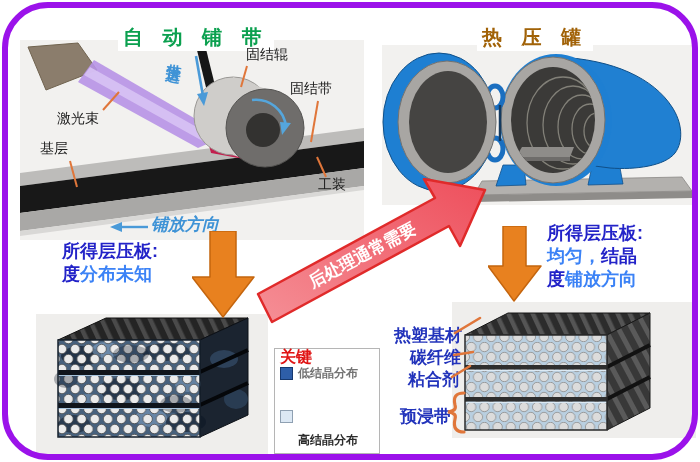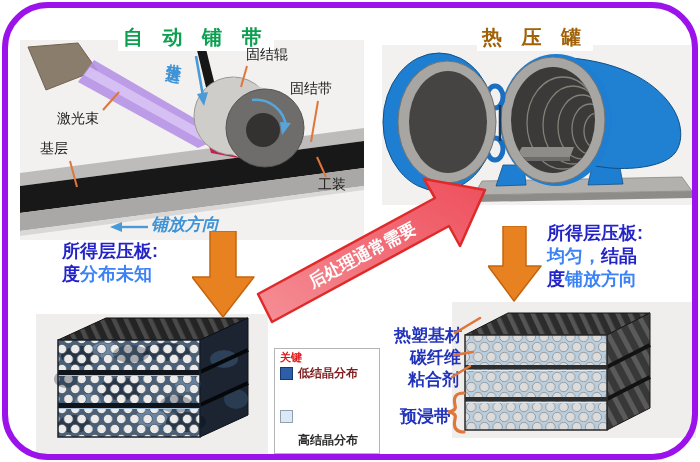--- a/index.html
+++ b/index.html
@@ -9,24 +9,24 @@
   .atl-title{color:#0ba04f;}
   .ac-title{color:#a16207;}
   .lbl{position:absolute;font-size:14px;font-weight:400;color:#1b1b1b;z-index:7;white-space:nowrap;}
   .blue-note{position:absolute;color:#3f93d6;font-weight:bold;z-index:7;white-space:nowrap;}
   .feed{writing-mode:vertical-rl;text-orientation:upright;font-size:15px;transform:rotate(8deg);letter-spacing:2px;}
   .dir{font-size:17px;font-style:italic;}
   .result{position:absolute;font-size:18px;font-weight:bold;line-height:23px;z-index:8;white-space:nowrap;}
   .result .b{color:#2323c8;}
   .result .r{color:#3b82f6;}
   .legend{position:absolute;left:274px;top:348px;width:94px;background:#fff;border:1px solid #b5b5b5;padding:2px 5px 4px 5px;z-index:9;}
-  .legend .key{color:#e01414;font-size:11px;font-weight:bold;line-height:12px;}
+  .legend .key{color:#e01414;font-size:16px;font-weight:bold;line-height:12px;}
   .legend .row{display:flex;align-items:center;gap:5px;margin-top:2px;}
   .legend .sq{display:inline-block;width:11px;height:11px;}
-  .legend .t1{color:#7f1d1d;font-size:12px;font-weight:600;}
+  .legend .t1{color:#737373;font-size:12px;font-weight:600;}
   .legend .t2{color:#2b2b2b;font-size:12px;font-weight:600;margin-top:48px;}
   .lam-lbl{position:absolute;color:#2233bb;font-size:17px;font-weight:bold;z-index:8;white-space:nowrap;}
   svg{position:absolute;}
   svg text{font-family:"Liberation Sans","DejaVu Sans",sans-serif;}
 </style>
 </head>
 <body>
 
 <div class="canvas">
   <div class="frame"></div>

